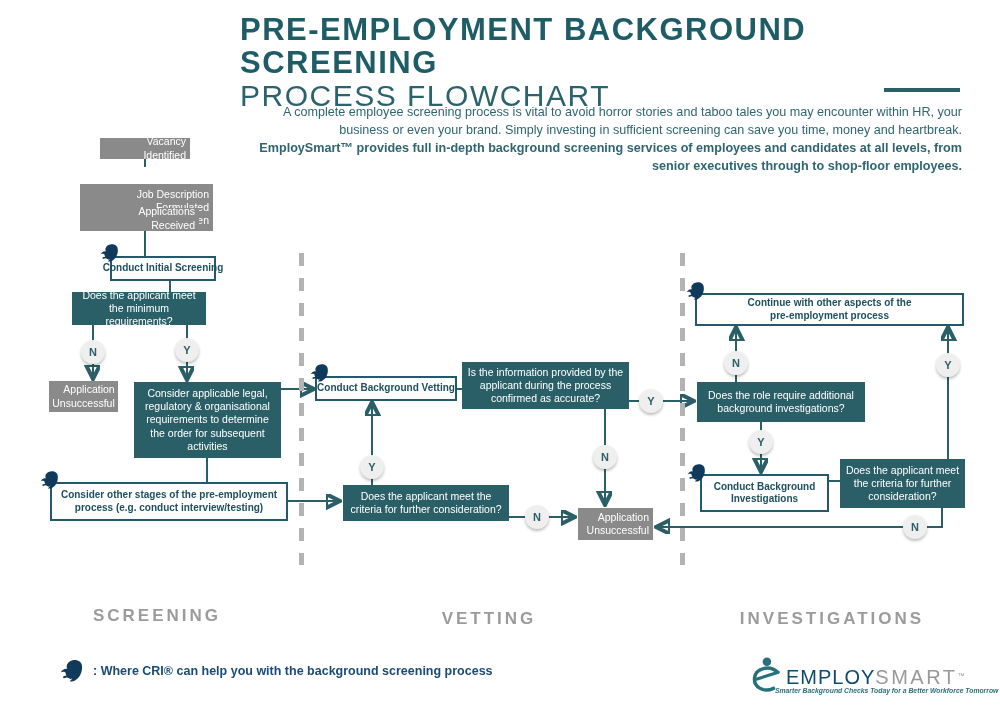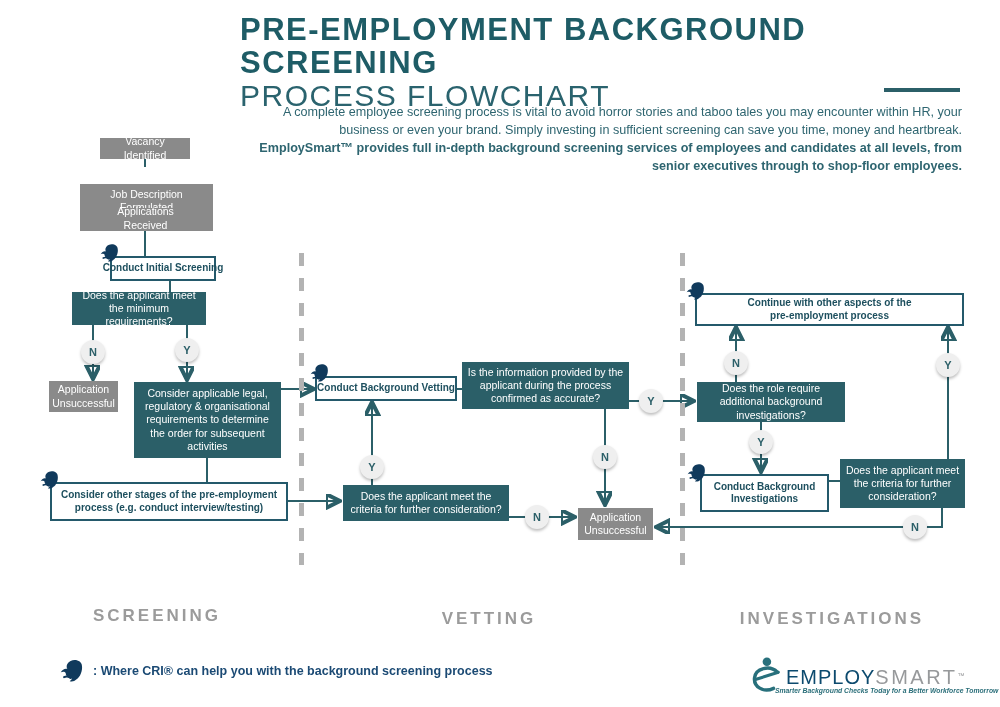--- a/index.html
+++ b/index.html
@@ -11,21 +11,21 @@
   .hdr .t1{font-size:31px;font-weight:bold;letter-spacing:1.5px;color:#1e5c66;line-height:1.05;}
   .hdr .t2{font-size:30px;font-weight:normal;letter-spacing:1.5px;color:#2a636e;line-height:1.1;}
   .hdr-rule{position:absolute;top:88px;right:40px;width:76px;height:4px;background:#2b5f68;}
   .intro{position:absolute;top:103px;right:38px;width:712px;text-align:right;
          font-size:12.6px;line-height:1.43;color:#2e6570;}
   .intro .bold{font-weight:bold;}
 
   
   .node{position:absolute;display:flex;align-items:center;justify-content:center;
         text-align:center;box-sizing:border-box;line-height:1.25;}
-  .box-gray{background:#8a8a8a;color:#ffffff;font-size:10.5px;padding:2px 4px;}
+  .box-gray{background:#8a8a8a;color:#ffffff;font-size:10.5px;padding:2px 4px;text-align:right;}
   .box-teal{background:#2b5f68;color:#ffffff;font-size:10.5px;padding:2px 5px;}
   .box-white{background:#ffffff;border:2px solid #24596b;color:#1d4f5e;
              font-weight:bold;font-size:10px;padding:2px 4px;}
   .nowrap{white-space:nowrap;}
   .preline{white-space:pre-line;}
   .circle{position:absolute;width:24px;height:24px;border-radius:50%;background:#efefef;
           box-shadow:0 2px 3px rgba(0,0,0,.25);display:flex;align-items:center;justify-content:center;
           color:#2b5f68;font-weight:bold;font-size:11px;}
 
   
@@ -169,21 +169,21 @@
   <div class="node box-white" style="left:695px;top:293px;width:269px;height:33px;padding:2px 40px">Continue with other aspects of the pre-employment process</div>
   <div class="cri" style="left:686px;top:279px">
     <svg width="21" height="21" viewBox="0 0 32 32">
         <use href="#cri-shape"></use>
       </svg>
   </div>
 
   <div class="circle" style="left:724px;top:351px">N</div>
   <div class="circle" style="left:936px;top:353px">Y</div>
 
-  <div class="node box-teal" style="left:697px;top:382px;width:148px;height:40px">Does the role require additional background investigations?</div>
+  <div class="node box-teal" style="left:697px;top:382px;width:168px;height:40px">Does the role require additional background investigations?</div>
   <div class="circle" style="left:749px;top:430px">Y</div>
 
   <div class="node box-white" style="left:700px;top:474px;width:129px;height:38px">Conduct Background Investigations</div>
   <div class="cri" style="left:687px;top:461px">
     <svg width="21" height="21" viewBox="0 0 32 32">
         <use href="#cri-shape"></use>
       </svg>
   </div>
 
   <div class="node box-teal" style="left:840px;top:459px;width:125px;height:49px">Does the applicant meet the criteria for further consideration?</div>

